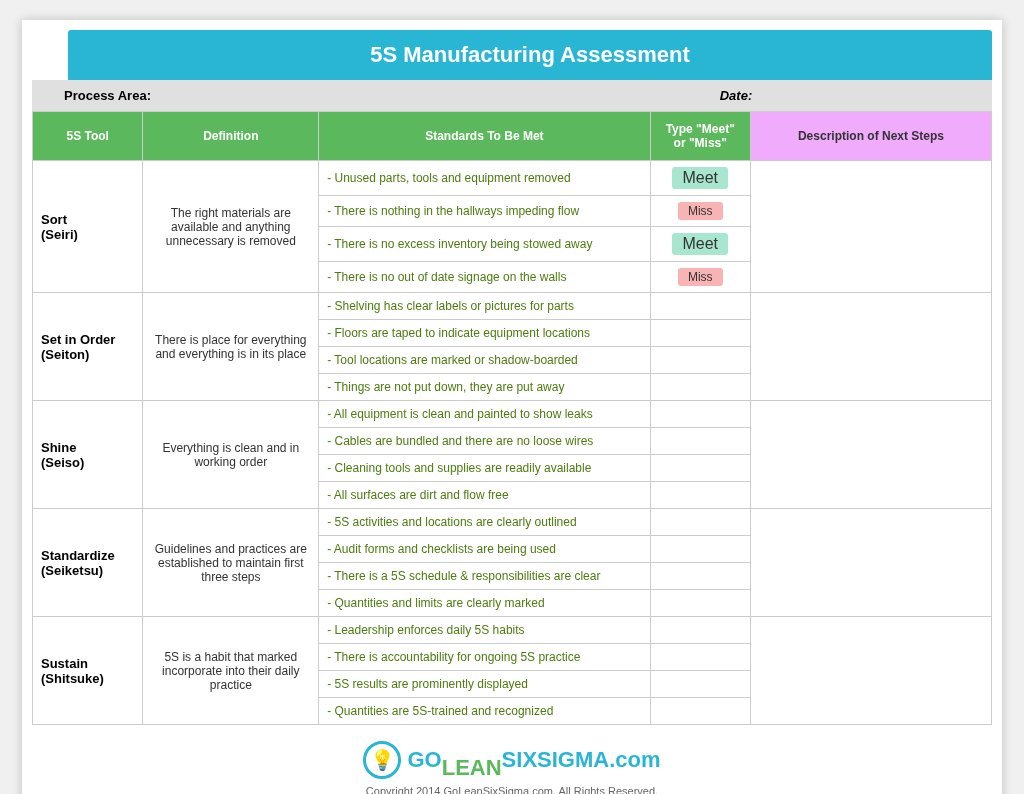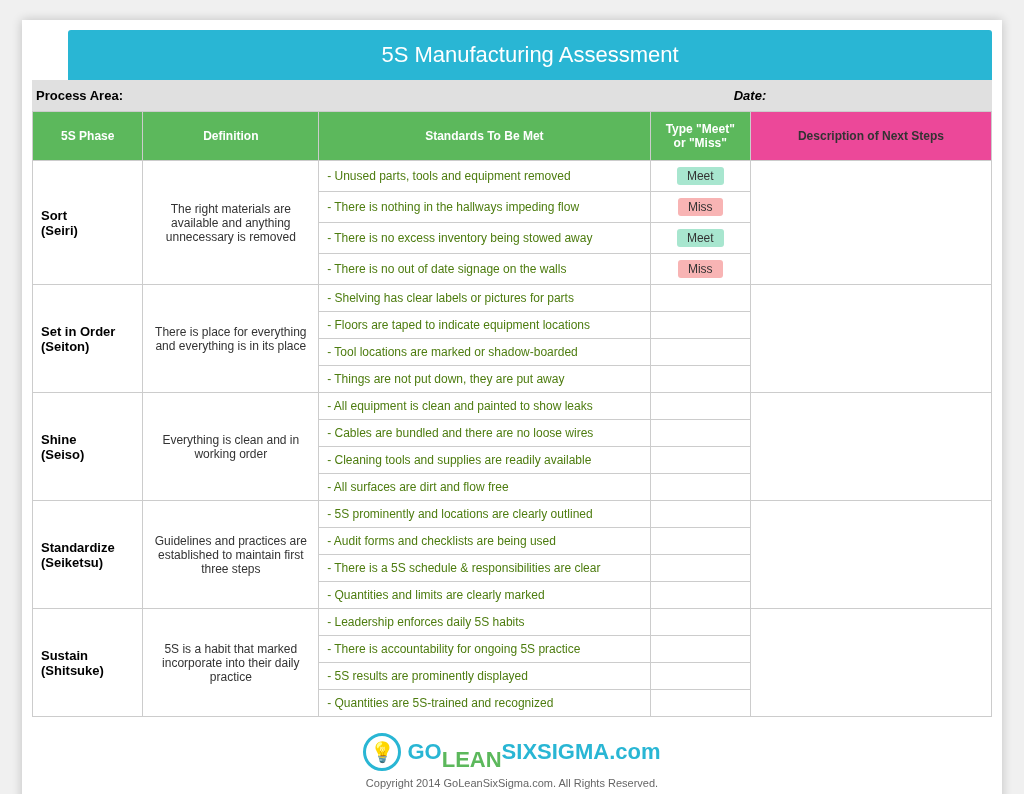--- a/index.html
+++ b/index.html
@@ -16,49 +16,49 @@
       background: white;
       width: 980px;
       padding: 10px;
       box-shadow: 0 0 10px rgba(0,0,0,0.2);
     }
     .main-title {
       background: #29b6d4;
       color: white;
       text-align: center;
       font-size: 22px;
-      font-weight: normal;
+      font-weight: bold;
       padding: 12px;
       border-radius: 3px 3px 0 0;
       margin-left: 36px;
     }
     .meta-row {
       background: #e0e0e0;
       display: flex;
-      padding: 8px 4px;
+      padding: 8px 32px;
       font-size: 13px;
       font-weight: bold;
     }
     .meta-row .process-area { flex: 1; }
     .meta-row .date { flex: 1; text-align: center; font-style: italic; }
     table {
       width: 100%;
       border-collapse: collapse;
       font-size: 12px;
     }
     thead th {
       background: #5cb85c;
       color: white;
       font-weight: bold;
       text-align: center;
       padding: 10px 8px;
       border: 1px solid #ccc;
     }
     thead th.last-col {
-      background: #ec4899;
+      background: #f0abfc;
       color: #333;
     }
     tbody td {
       border: 1px solid #ccc;
       padding: 6px 8px;
       vertical-align: middle;
     }
     .phase-cell {
       font-weight: bold;
       font-size: 13px;
@@ -77,21 +77,21 @@
     }
     .meet-miss-cell {
       text-align: center;
       width: 100px;
     }
     .badge-meet {
       background: #a8e6cf;
       color: #333;
       padding: 2px 10px;
       border-radius: 3px;
-      font-size: 12px;
+      font-size: 16px;
       display: inline-block;
     }
     .badge-miss {
       background: #f8b4b4;
       color: #333;
       padding: 2px 10px;
       border-radius: 3px;
       font-size: 12px;
       display: inline-block;
     }
@@ -148,21 +148,21 @@
 
 <div class="page-wrapper">
   <div class="main-title">5S Manufacturing Assessment</div>
   <div class="meta-row">
     <span class="process-area">Process Area:</span>
     <span class="date">Date:</span>
   </div>
   <table>
     <thead>
       <tr>
-        <th>5S Phase</th>
+        <th>5S Tool</th>
         <th>Definition</th>
         <th>Standards To Be Met</th>
         <th>Type "Meet" or "Miss"</th>
         <th class="last-col">Description of Next Steps</th>
       </tr>
     </thead>
     <tbody id="table-body">
     <tr>
           <td rowspan="4" class="phase-cell">Sort<br>(Seiri)</td>
           <td rowspan="4" class="definition-cell">The right materials are available and anything unnecessary is removed</td>
@@ -216,21 +216,21 @@
           <td class="standard-cell">- Cleaning tools and supplies are readily available</td>
           <td class="meet-miss-cell"></td>
         </tr>
         <tr>
           <td class="standard-cell">- All surfaces are dirt and flow free</td>
           <td class="meet-miss-cell"></td>
         </tr>
         <tr>
           <td rowspan="4" class="phase-cell">Standardize<br>(Seiketsu)</td>
           <td rowspan="4" class="definition-cell">Guidelines and practices are established to maintain first three steps</td>
-          <td class="standard-cell">- 5S prominently and locations are clearly outlined</td>
+          <td class="standard-cell">- 5S activities and locations are clearly outlined</td>
           <td class="meet-miss-cell"></td>
           <td rowspan="4" class="next-steps-cell"></td>
         </tr>
         <tr>
           <td class="standard-cell">- Audit forms and checklists are being used</td>
           <td class="meet-miss-cell"></td>
         </tr>
         <tr>
           <td class="standard-cell">- There is a 5S schedule &amp; responsibilities are clear</td>
           <td class="meet-miss-cell"></td>

